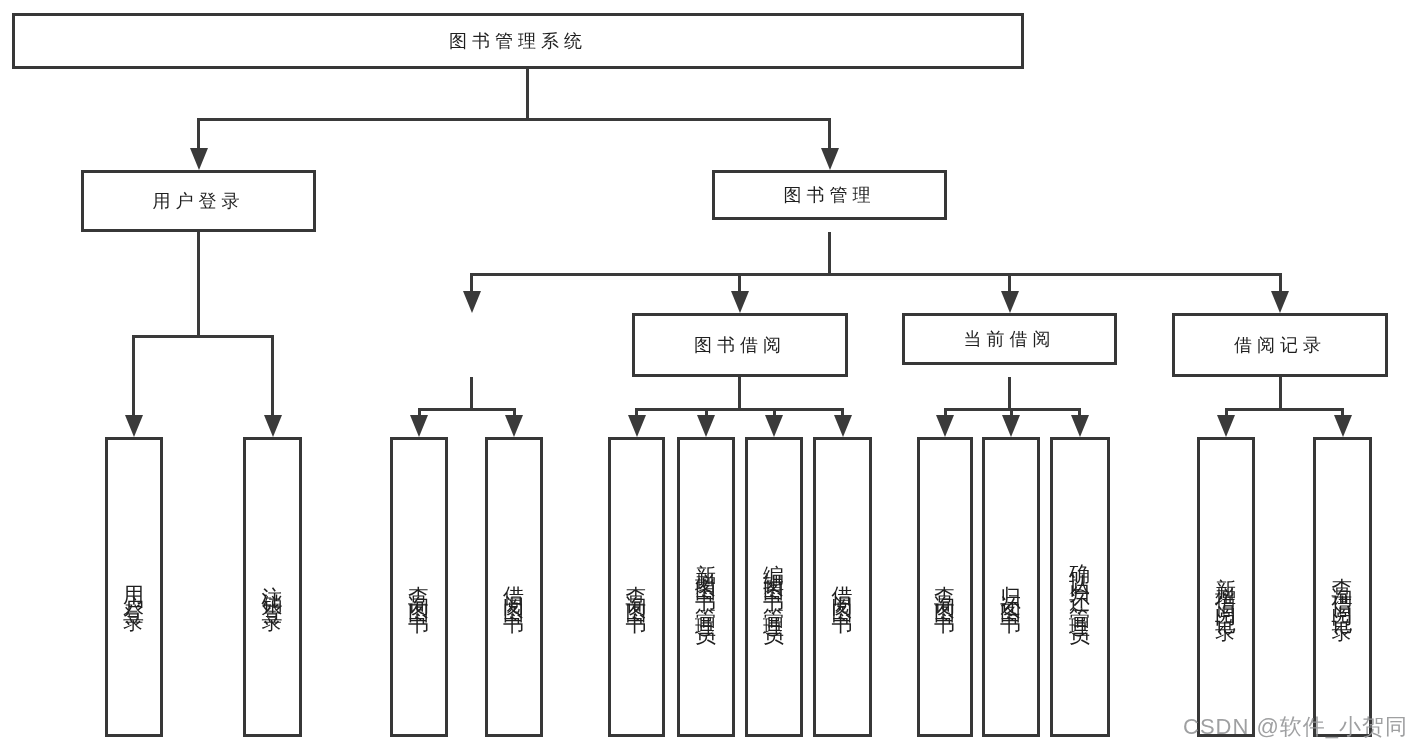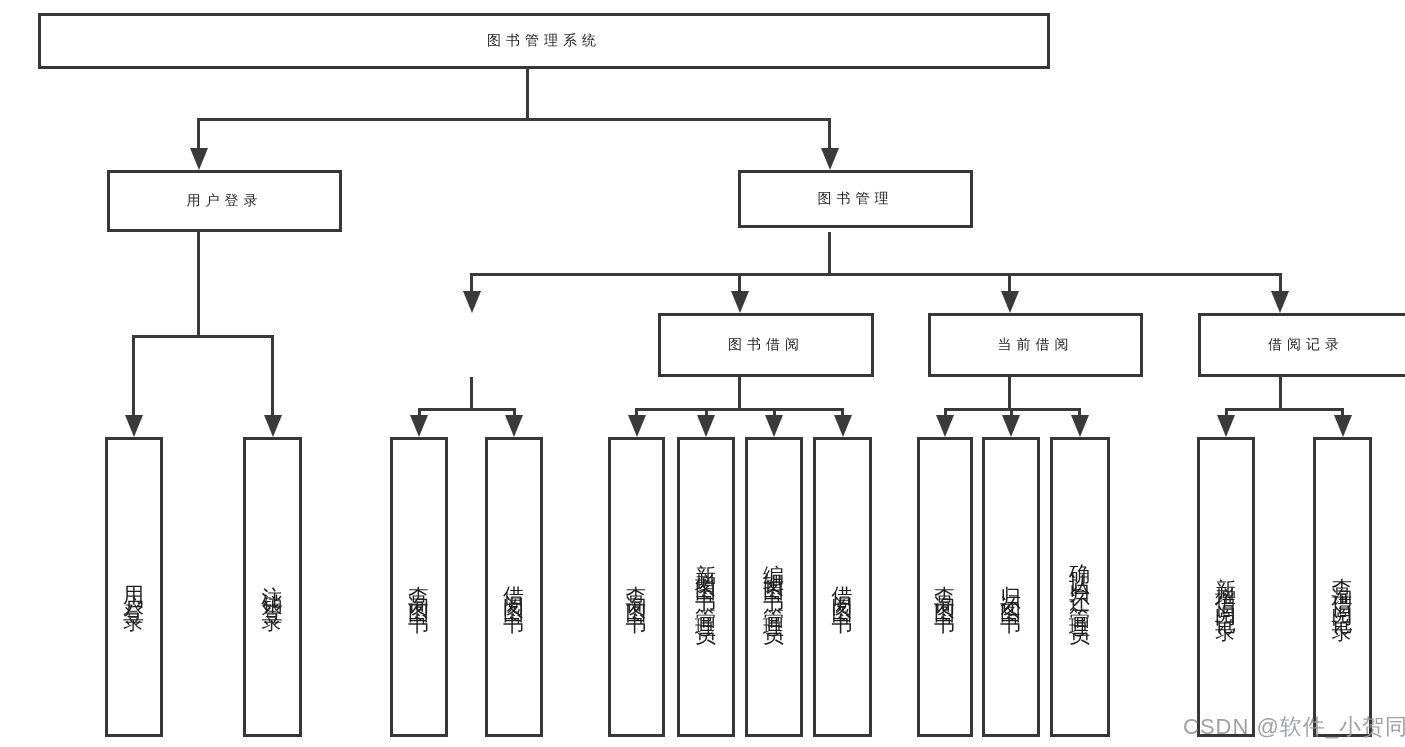--- a/index.html
+++ b/index.html
@@ -3,21 +3,21 @@
 <meta charset="utf-8">
 <style>
   html,body{margin:0;padding:0;background:#fff;}
   .canvas{
     position:relative;width:1405px;height:747px;background:#ffffff;overflow:hidden;
     font-family:"Liberation Sans","DejaVu Sans",sans-serif;color:#1f1f1f;
   }
   .box{
     position:absolute;background:#fff;border:3px solid #373737;box-sizing:border-box;
     display:flex;align-items:center;justify-content:center;
-    font-size:14px;letter-spacing:5px;white-space:nowrap;z-index:2;margin-left:26px;
+    font-size:18px;letter-spacing:5px;white-space:nowrap;z-index:2;
   }
   .vbox{
     position:absolute;background:#fff;border:3px solid #373737;box-sizing:border-box;
     display:flex;align-items:center;justify-content:center;z-index:2;
   }
   .vbox .vlabel{
     writing-mode:vertical-rl;text-orientation:mixed;
     font-size:21px;letter-spacing:0.42em;line-height:1;white-space:nowrap;
   }
   .hline{position:absolute;height:3px;background:#3a3a3a;z-index:1;}
@@ -38,30 +38,30 @@
 <div class="canvas">
 
   <div class="box" style="left:12px;top:13px;width:1012px;height:56px;">
     <span>图书管理系统</span>
   </div>
 
   <div class="box" style="left:81px;top:170px;width:235px;height:62px;">
     <span>用户登录</span>
   </div>
 
-  <div class="box" style="left:712px;top:170px;width:235px;height:58px;">
+  <div class="box" style="left:712px;top:170px;width:235px;height:50px;">
     <span>图书管理</span>
   </div>
 
 
   <div class="box" style="left:632px;top:313px;width:216px;height:64px;text-align:right;">
     <span>图书借阅</span>
   </div>
 
-  <div class="box" style="left:902px;top:313px;width:215px;height:64px;">
+  <div class="box" style="left:902px;top:313px;width:215px;height:52px;">
     <span>当前借阅</span>
   </div>
 
   <div class="box" style="left:1172px;top:313px;width:216px;height:64px;">
     <span>借阅记录</span>
   </div>
 
   <div class="vbox" style="left:105px;top:437px;width:58px;height:300px;">
     <span class="vlabel">用户登录</span>
   </div>

